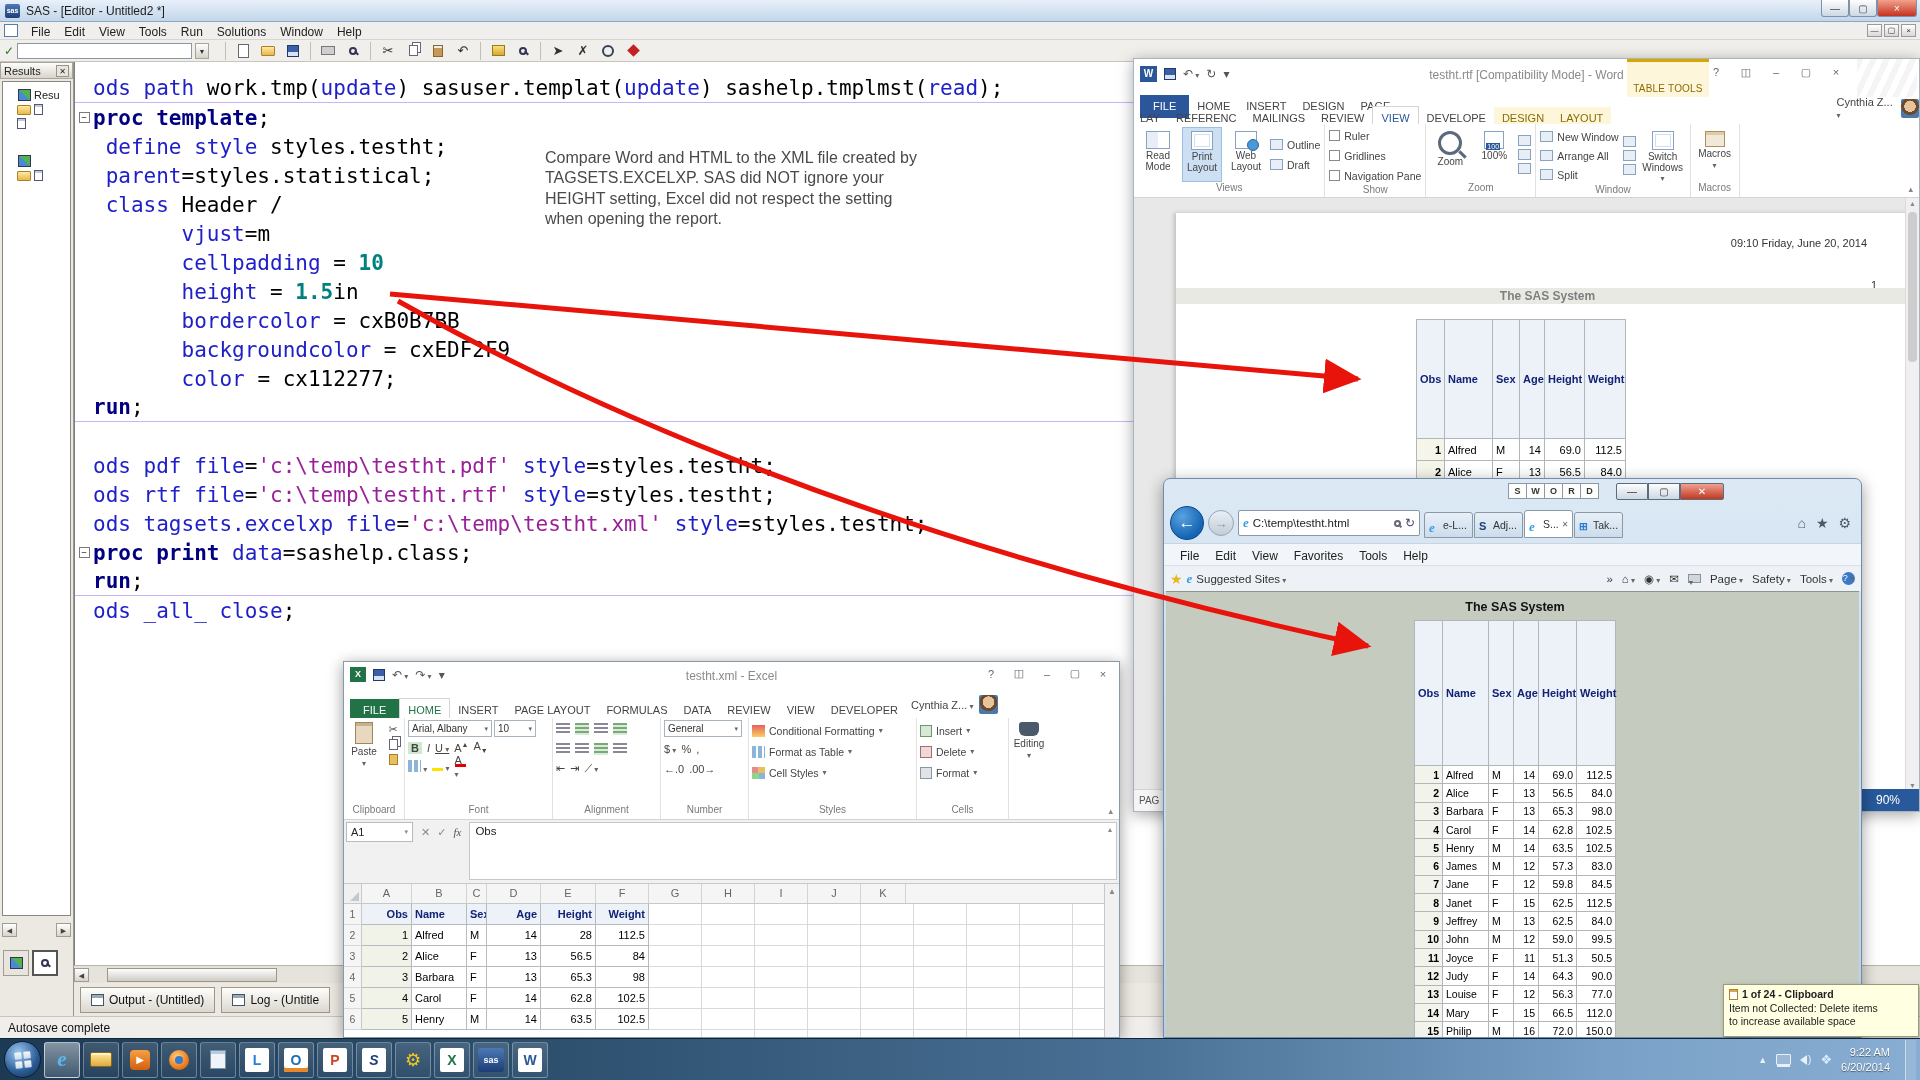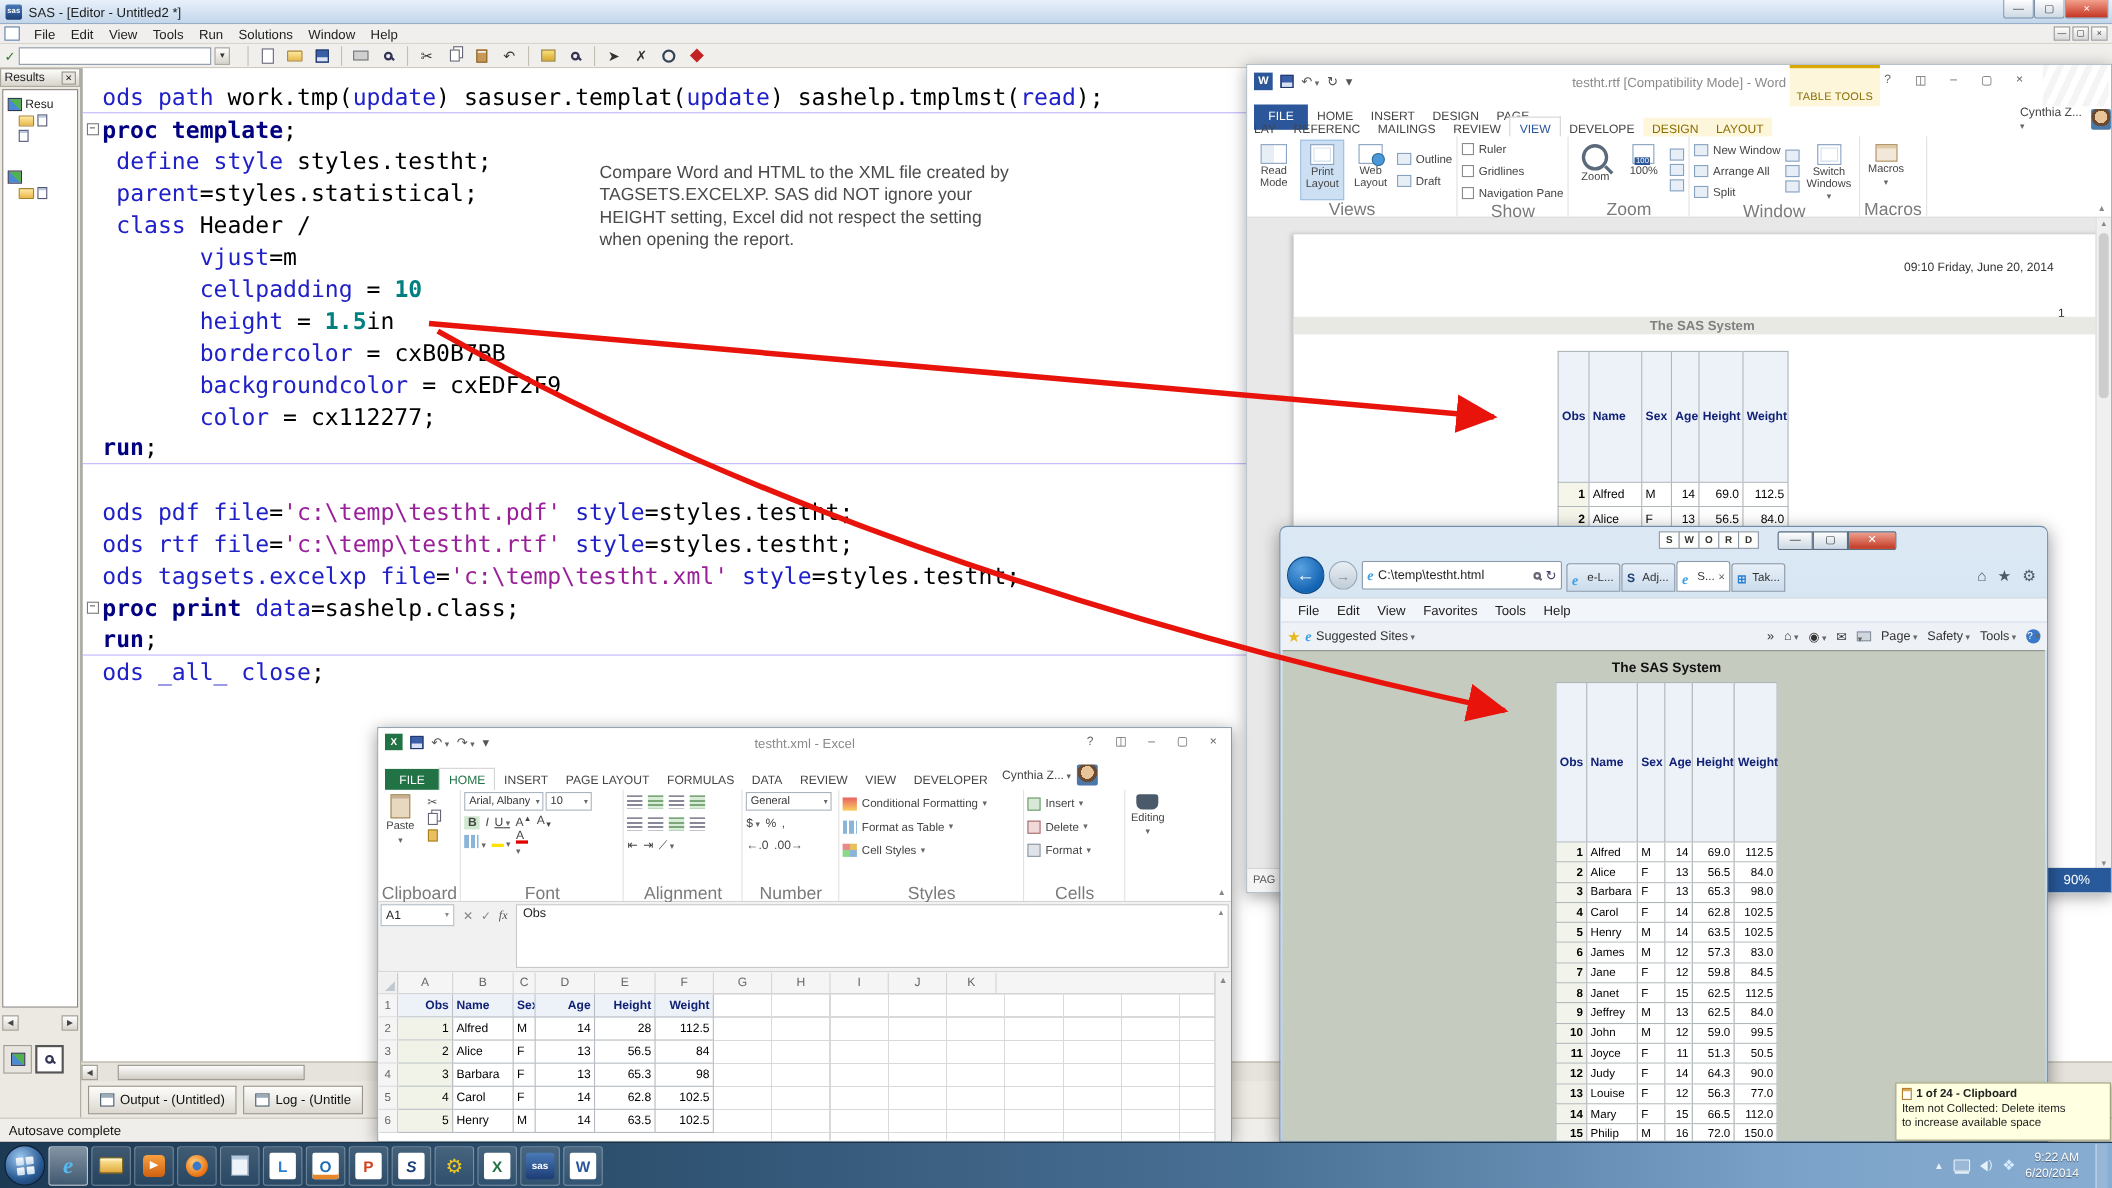--- a/index.html
+++ b/index.html
@@ -33,21 +33,21 @@
 .i-copy{width:9px;height:11px;background:#fff;border:1px solid #667;box-shadow:3px -3px 0 -1px #fff,3px -3px 0 0 #667}
 .i-clip{width:10px;height:12px;background:#c89858;border:1px solid #8a6428;box-shadow:inset 0 2px 0 #eee}
 .i-book{width:13px;height:11px;background:linear-gradient(#f8e07a,#d8a830);border:1px solid #997820}
 .i-clock{width:12px;height:12px;border:2px solid #345;border-radius:50%}
 .i-diam{width:9px;height:9px;background:#c42222;transform:rotate(45deg)}
 
 #sas-side{position:absolute;left:0;top:62px;width:74px;height:954px;background:#ece9e2;border-right:1px solid #9a968c}
 .side-head{height:17px;background:linear-gradient(#fdfdfb,#d8d4cc);border:1px solid #a8a49a;display:flex;align-items:center;justify-content:space-between;padding:0 3px;font-size:11px;color:#222}
 .side-x{width:13px;height:12px;border:1px solid #98948a;background:#e8e5de;font-size:8px;line-height:11px;text-align:center}
 .side-tree{position:absolute;left:2px;top:19px;right:2px;bottom:100px;background:#fff;border:1px solid #8a8680;padding:4px 2px;font-size:11px}
-.titem{display:flex;align-items:center;gap:3px;margin:3px 0 3px 2px;color:#222}
+.titem{display:flex;align-items:center;gap:3px;margin:3px 0 3px 13px;color:#222}
 .titem.ind{margin-left:12px}
 .i-res{width:13px;height:12px;background:linear-gradient(45deg,#4a8ad2 50%,#52b252 50%);border:1px solid #335}
 .i-pageb{width:9px;height:11px;background:#fff;border:1px solid #557;box-shadow:inset 0 2px 0 #bcd}
 .side-scroll{position:absolute;bottom:78px;left:2px;right:2px;height:15px;display:flex;justify-content:space-between}
 .sarr{width:15px;height:14px;border:1px solid #a09c92;background:linear-gradient(#fff,#d8d4cc);font-size:7px;text-align:center;line-height:13px;color:#444}
 .side-tabs{position:absolute;bottom:40px;left:3px;display:flex;gap:3px}
 .vtab{width:26px;height:26px;border:1px solid #a09c92;background:#e8e5de;display:flex;align-items:center;justify-content:center}
 .vtab.on{background:#fff;border:2px solid #555}
 
 #sas-editor{position:absolute;left:74px;top:62px;width:1846px;height:903px;background:#fff;border-left:1px solid #808080;overflow:hidden}
@@ -81,21 +81,21 @@
 .rtab{font-size:11px;color:#444;padding:5px 8px 6px}
 .rtab.file{background:#2b579a;color:#fff;padding:5px 13px 6px}
 .rtab.active{color:#2b579a;border:1px solid #d4d4d4;border-bottom:1px solid #fff;background:#fff}
 .rtab.ctx{background:#fdf6da;color:#8a6d00}
 .acct{display:flex;align-items:center;gap:5px;margin-left:4px;padding-bottom:4px}
 .acct .nm{font-size:11px;color:#444}
 .avatar{width:19px;height:19px;border-radius:2px;background:radial-gradient(circle at 50% 38%,#e8c49a 0 38%,#6a4a30 39% 58%,#4a78a8 59%)}
 .ribbon{position:absolute;left:0;top:65px;width:100%;height:74px;background:#fff;border-bottom:1px solid #d4d4d4;display:flex}
 .rgroup{display:flex;flex-direction:column;border-right:1px solid #e2e2e2;padding:3px 4px 0}
 .rg-body{flex:1;display:flex;gap:4px}
-.rg-label{height:15px;font-size:16px;color:#7a7a7a;text-align:center;position:relative}
+.rg-label{height:15px;font-size:10px;color:#7a7a7a;text-align:center;position:relative}
 .bigbtn{width:40px;display:flex;flex-direction:column;align-items:center;justify-content:flex-start;gap:2px;font-size:10px;color:#444;text-align:center;line-height:1.05;padding-top:3px;border:1px solid transparent}
 .bigbtn.sel{background:#cde0f3;border:1px solid #9ebfe0}
 .ic-pages{width:22px;height:19px;background:#fff;border:1px solid #88a2c2;box-shadow:inset 0 0 0 2px #fff,inset 0 0 0 3px #d2dfee}
 .ic-book2{width:24px;height:18px;background:linear-gradient(90deg,#e8eef6 49%,#fff 51%);border:1px solid #88a2c2}
 .ic-web{width:22px;height:18px;background:#fff;border:1px solid #88a2c2;position:relative}
 .ic-web::after{content:"";position:absolute;right:-3px;bottom:-3px;width:10px;height:10px;border-radius:50%;background:#4a98d8;border:1px solid #2a6898}
 .smallrow{display:flex;align-items:center;gap:4px;font-size:10.5px;color:#444;height:17px}
 .ic-sm{width:13px;height:11px;background:#e8eef6;border:1px solid #88a2c2}
 .chk{width:11px;height:11px;background:#fff;border:1px solid #8a8a8a}
 .ic-zoom{width:24px;height:24px;border:3px solid #5a6a7a;border-radius:50%;position:relative}
@@ -886,21 +886,21 @@
           <span class="xico">
               <span style="width:9px;height:11px;background:#e8c060;border:1px solid #a88020"></span>
             </span>
         </span>
       </div>
       <div class="rg-label">Clipboard</div>
     </div>
     <div class="rgroup" style="width:148px">
       <div class="rg-body" style="flex-direction:column;gap:2px">
         <span class="fontrow">
-          <span class="sel-box" style="width:72px">
+          <span class="sel-box" style="width:84px">
               <span>Arial, Albany</span>
             </span>
           <span class="sel-box" style="width:42px">
               <span>10</span>
             </span>
         </span>
         <span class="btnrow">
           <span class="bld" style="background:#cfe8cf;padding:0 3px">B</span>
           <span class="itl">I</span>
           <span class="unl dd">U</span>

